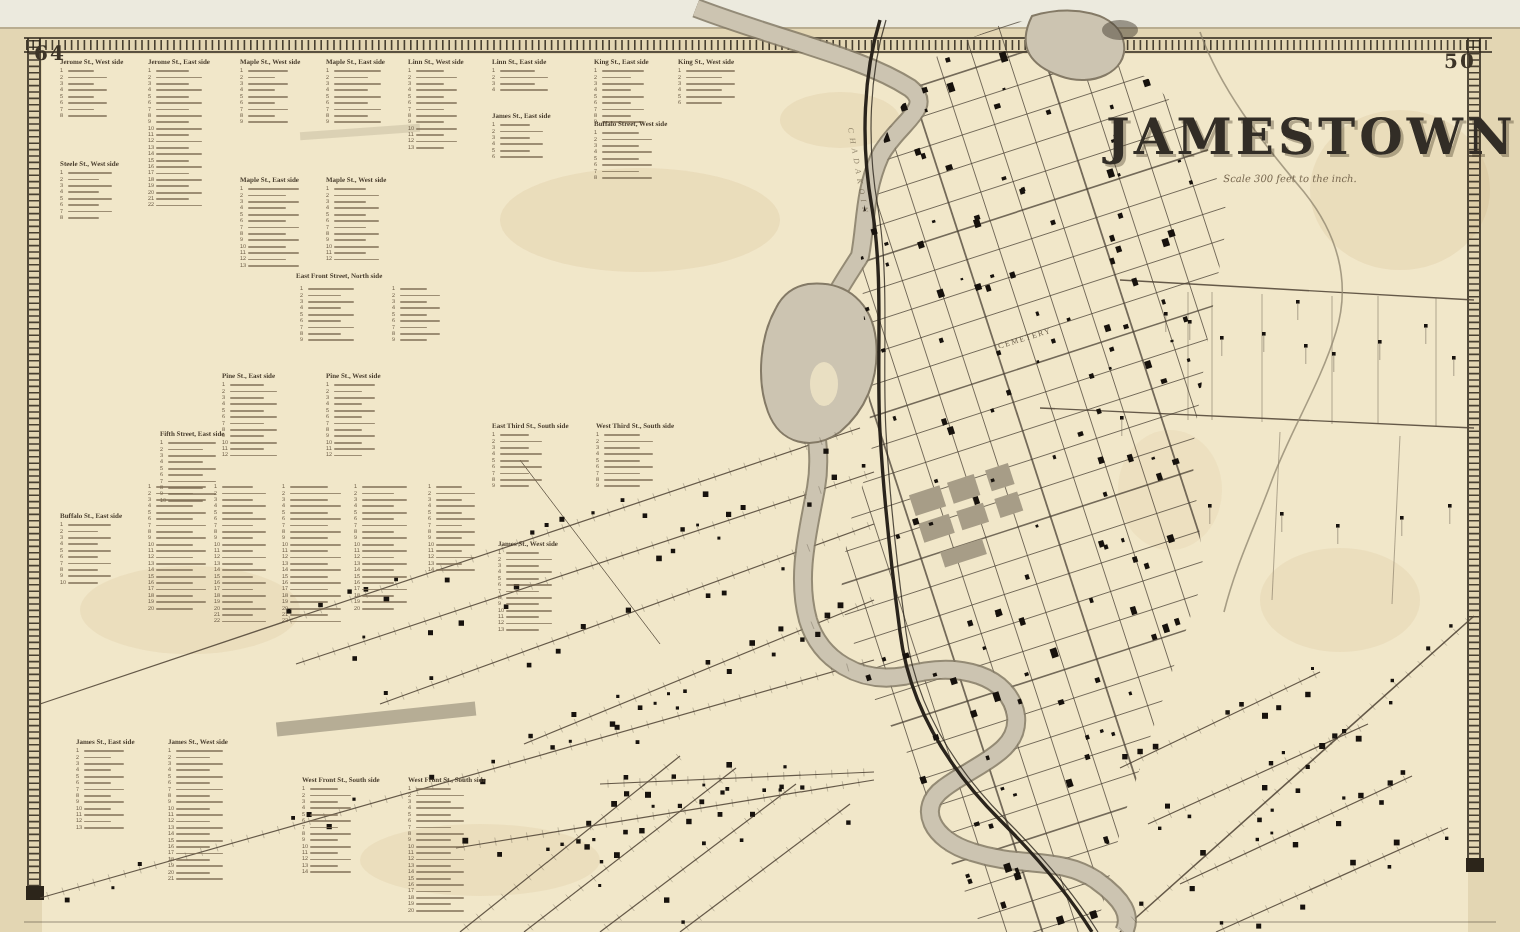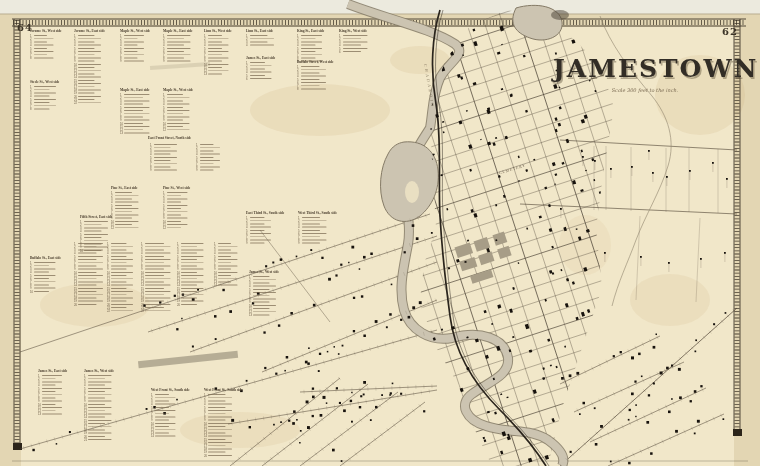--- a/index.html
+++ b/index.html
@@ -1159,21 +1159,21 @@
   <text x="498" y="168" transform="rotate(-17 520 166)" font-size="4" letter-spacing=".8" fill="#574a38" opacity=".85" font-family="Liberation Serif, serif">CEMETERY</text>
   <text x="424" y="64" transform="rotate(80 424 64)" font-size="4" letter-spacing="2.5" fill="#6d6049" opacity=".7" font-style="italic" font-family="Liberation Serif, serif">CHADAKOIN</text>
 
   <g>
     <rect x="138" y="356" width="100" height="7" transform="rotate(-6 188 359)" fill="rgba(95,88,72,.40)"></rect>
     <rect x="150" y="64" width="60" height="4" transform="rotate(-4 180 66)" fill="rgba(120,110,90,.18)"></rect>
   </g>
 </svg>
 
 <div class="folio" style="left:17px;top:22px;">64</div>
-<div class="folio" style="left:722px;top:26px;">62</div>
+<div class="folio" style="left:722px;top:26px;">50</div>
 
 <div class="map-title">JAMESTOWN</div>
 <div class="scale-note">Scale 300 feet to the inch.</div>
 
 <div id="directory">
       <div class="dir" style="left: 30px; top: 29px;">
         <div class="dh">Jerome St., West side</div>
         <div class="dr">
           <span class="dn">1</span>
           <span class="db" style="width:26px"></span>

